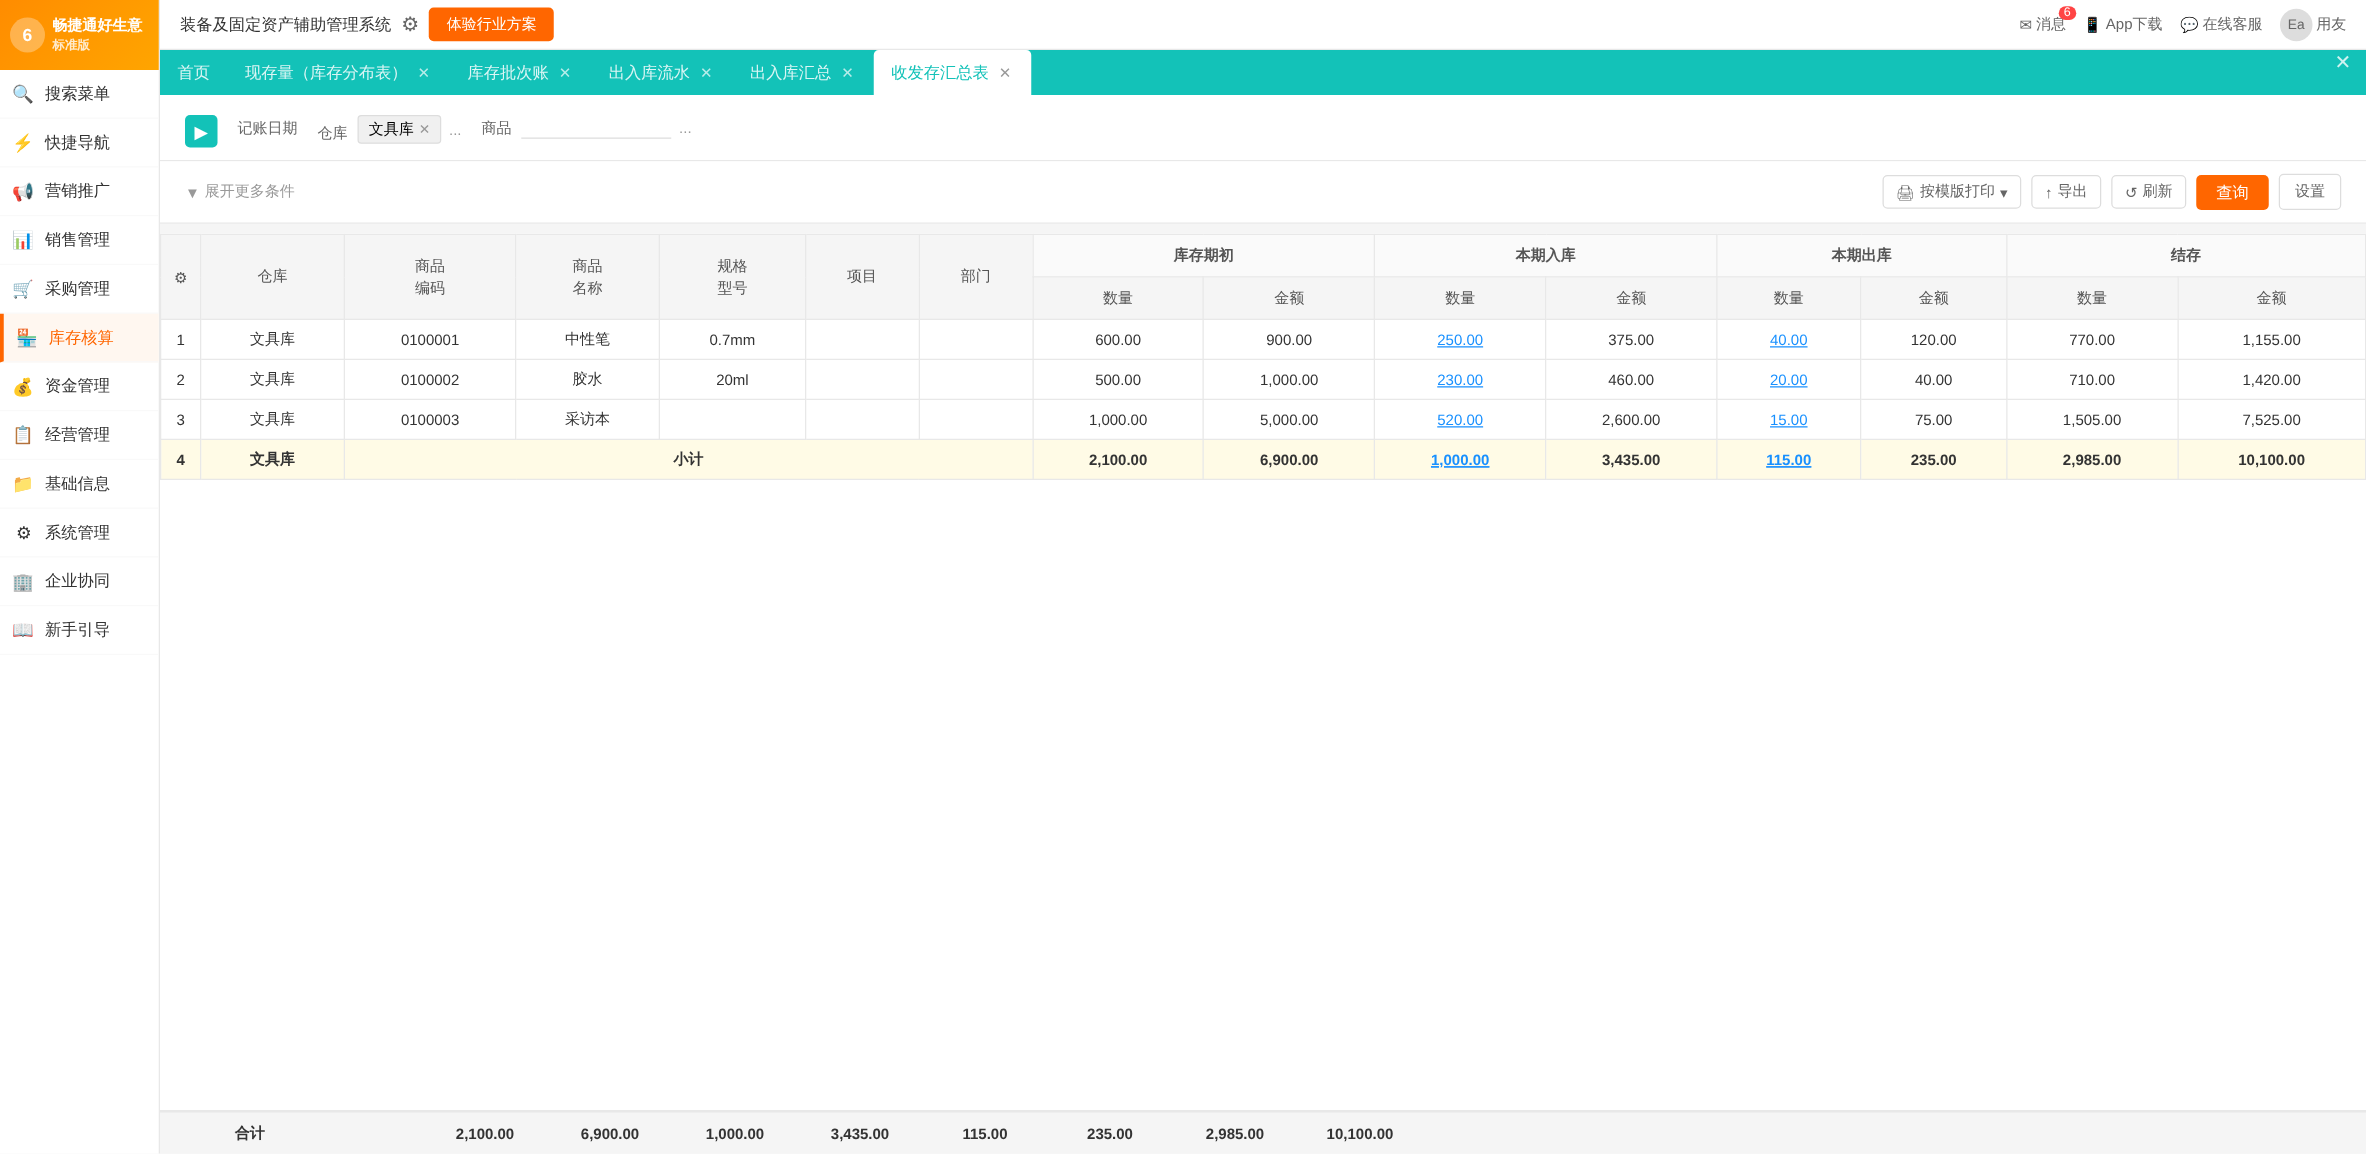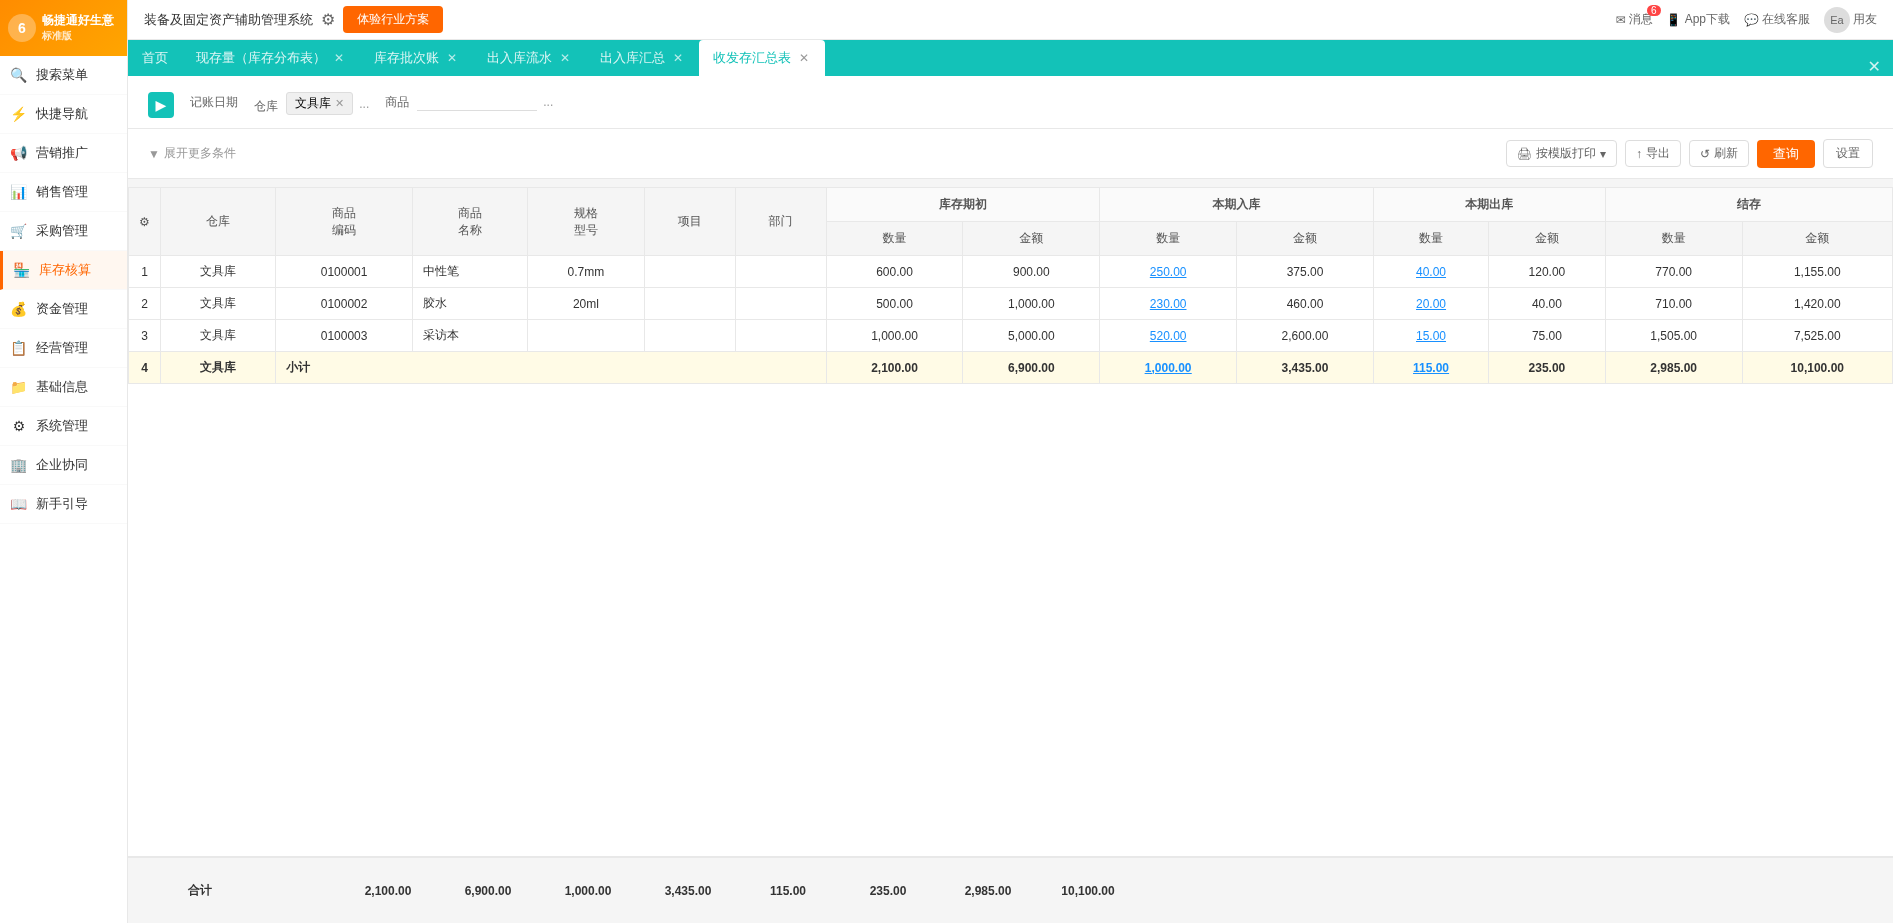--- a/index.html
+++ b/index.html
@@ -101,21 +101,21 @@
       background: #ddd;
       border-radius: 50%;
       display: flex; align-items: center; justify-content: center;
       font-size: 11px; color: #666;
     }
 
     
     .tabbar {
       background: #13c2b8;
       display: flex;
-      align-items: flex-end;
+      align-items: flex-start;
       padding: 0 0;
       height: 36px;
       overflow: hidden;
     }
     .tab {
       height: 36px;
       padding: 0 14px;
       display: flex; align-items: center; gap: 6px;
       color: rgba(255,255,255,0.85);
       cursor: pointer;
@@ -297,30 +297,30 @@
     }
     tbody tr.subtotal-row td {
       background: #fffbe6;
       font-weight: bold;
     }
     td.num-link {
       color: #1890ff;
       text-decoration: underline;
       cursor: pointer;
     }
-    td.text-left { text-align: left; }
+    td.text-left { text-align: center; }
     .settings-col { width: 32px; }
 
     
     .footer-bar {
       background: #f5f5f5;
       border-top: 2px solid #e8e8e8;
       display: flex;
       align-items: center;
-      padding: 24px 10px;
+      padding: 8px 10px;
       font-size: 12px;
       color: #333;
       flex-shrink: 0;
     }
     .footer-bar .total-label { width: 200px; font-weight: bold; padding-left: 50px; }
     .footer-bar .total-values {
       display: flex; gap: 0;
       flex: 1;
     }
     .footer-val { width: 100px; text-align: center; font-weight: bold; }

